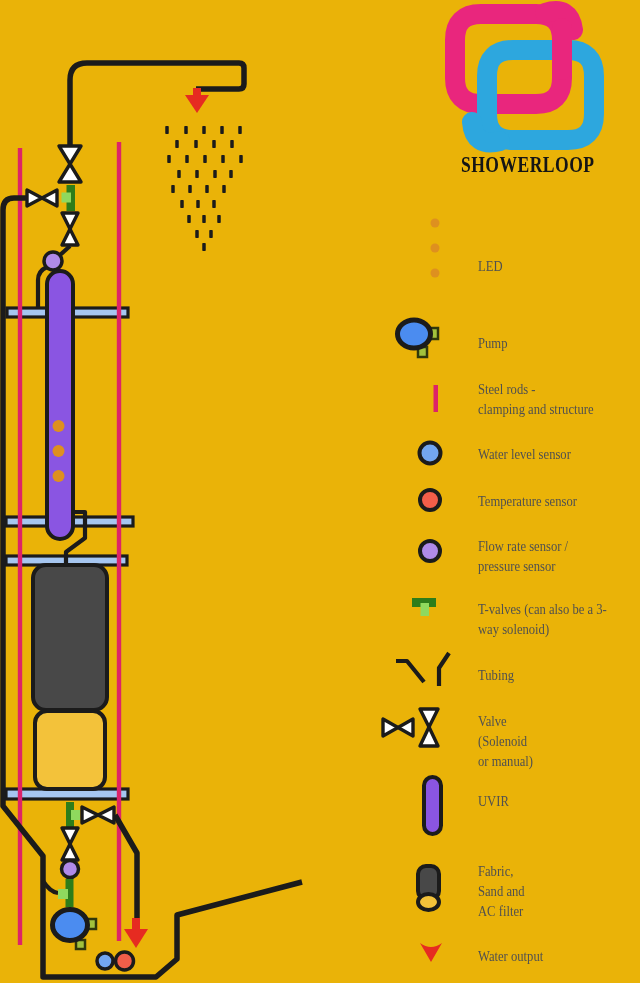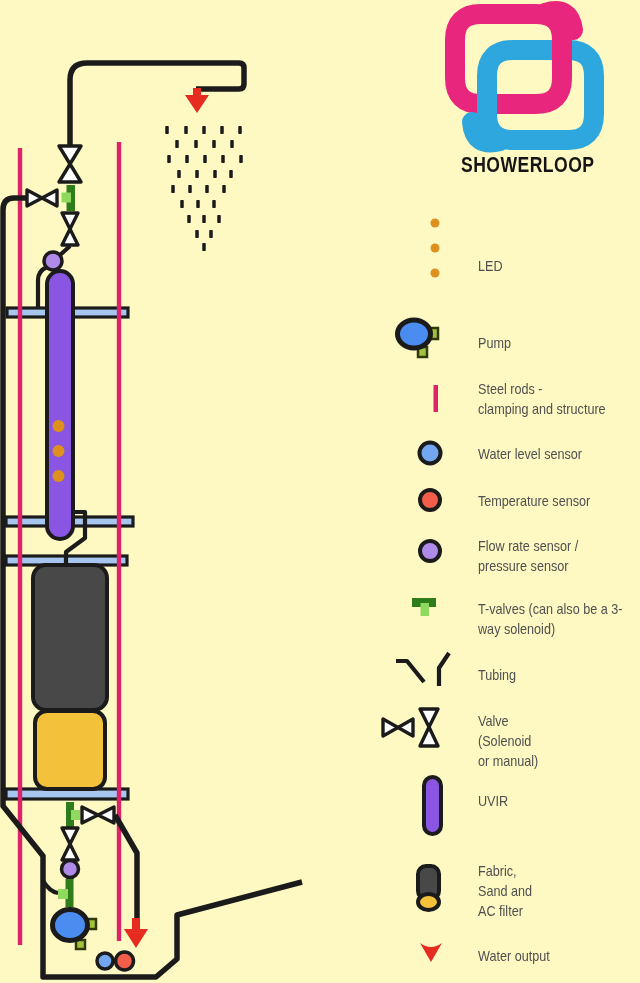--- a/index.html
+++ b/index.html
@@ -1,17 +1,17 @@
 <!DOCTYPE html>
 <html style="--line: #1b1b1b; --pink: #e9267d; --blue: #2da7de; --rod: #dd2468; --uvir: #8a55e2; --flow_sensor: #b08ae8; --led: #de901f; --pump_blue: #4b8cf0; --water_level: #73a6f0; --temperature: #f25e49; --valve_dark_green: #2e7d1a; --valve_light_green: #8fd95e; --tab_green: #a2c23c; --tab_green_dark: #31380a; --plate_blue: #a6c6f0; --filter_dark: #484848; --filter_yellow: #f3c23a; --arrow_red: #e62b21; --text: #505050;"><head>
 <meta charset="utf-8">
 <style>
   html,body{margin:0;padding:0;background:#fff;}
-  .stage{position:relative;width:640px;height:983px;background:#fef9c3;overflow:hidden;
-         font-family:Liberation Sans, sans-serif;}
+  .stage{position:relative;width:640px;height:983px;background:#eab308;overflow:hidden;
+         font-family:Liberation Serif, serif;}
   .stage-svg{position:absolute;left:0;top:0;}
 
   
   .tube{fill:none;stroke:var(--line);stroke-width:5.5;stroke-linejoin:round;stroke-linecap:butt;}
   .t4{stroke-width:4.2;}
   .plate{fill:var(--plate_blue);stroke:var(--line);stroke-width:3.2;}
   .rod{fill:var(--rod);}
   .uvir{fill:var(--uvir);stroke:var(--line);stroke-width:4;}
   .led-dot{fill:var(--led);}
   .valve polygon{fill:#fff;stroke:var(--line);stroke-width:3.4;stroke-linejoin:round;}

